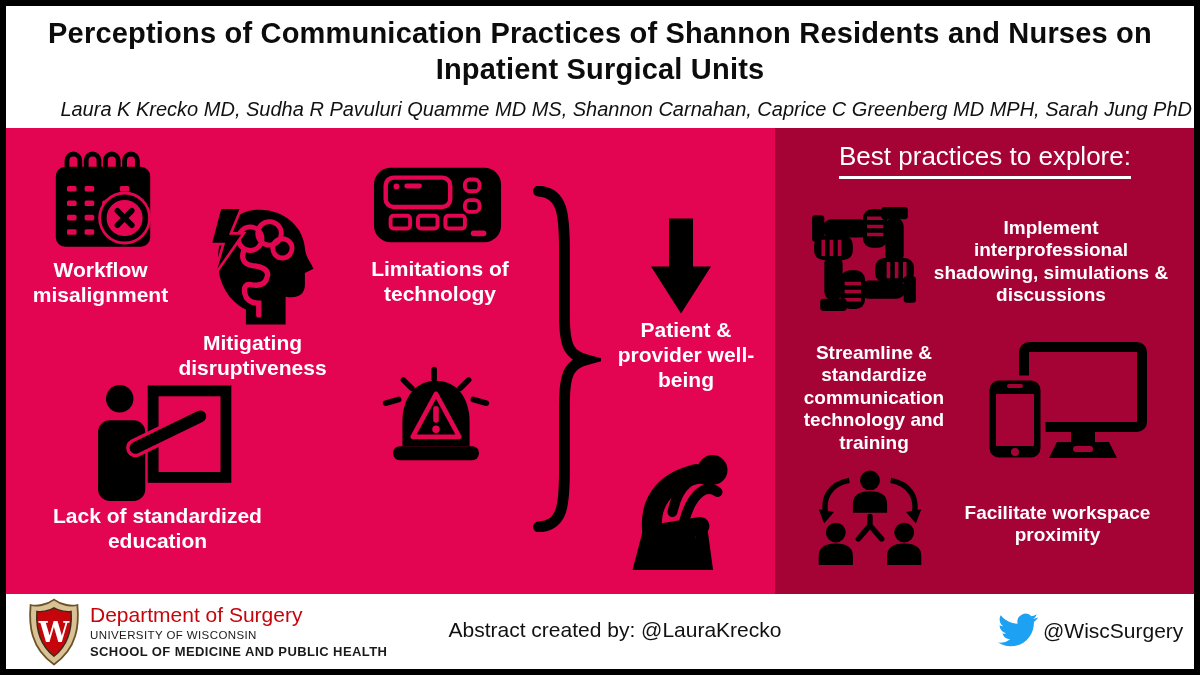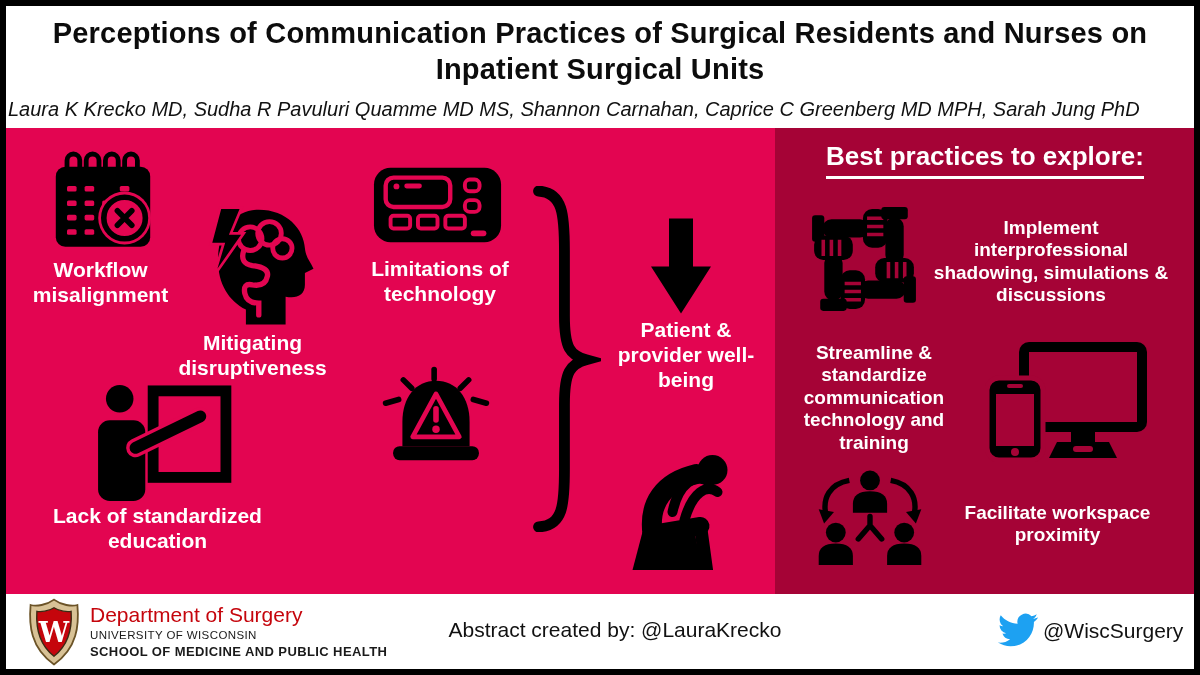--- a/index.html
+++ b/index.html
@@ -3,50 +3,50 @@
 <meta charset="utf-8">
 <style>
   html,body{margin:0;padding:0;background:#fff;}
   .poster{position:relative;width:1200px;height:675px;background:#fff;overflow:hidden;
           font-family:"Liberation Sans",sans-serif;}
   .frame{position:absolute;inset:0;border:6px solid #000;z-index:60;pointer-events:none;}
   
   .title{position:absolute;top:15px;left:40px;right:40px;text-align:center;
          font-weight:bold;font-size:29px;line-height:1.25;color:#0c0c0c;letter-spacing:.2px;}
   .title span{display:block;}
-  .authors{position:absolute;top:98px;left:8px;right:8px;text-align:left;
+  .authors{position:absolute;top:98px;left:8px;right:8px;text-align:right;
            font-style:italic;font-size:20px;color:#111;}
   
   .panel{position:absolute;top:128px;height:466px;}
   .panel-pink{left:6px;width:769px;background:#E30551;}
   .panel-dark{left:775px;width:419px;background:#A50336;}
   .icon{position:absolute;}
   .icon svg{display:block;width:100%;height:100%;}
   .lbl{position:absolute;color:#fff;font-weight:bold;text-align:center;line-height:1.18;}
   .lbl-l{font-size:21px;}
   .lbl-r{font-size:19px;}
   .outcome-lbl{font-size:21px;}
   .bp-heading{position:absolute;left:800px;top:141px;width:370px;text-align:center;
-              color:#fff;font-weight:bold;font-size:26px;}
+              color:#fff;font-weight:normal;font-size:26px;}
   .bp-heading span{display:inline-block;border-bottom:3px solid #fff;padding-bottom:4px;}
   
   .footer-dept{position:absolute;left:90px;top:603px;color:#C5050C;font-weight:normal;font-size:21px;}
   .footer-univ{position:absolute;left:90px;top:629px;color:#1a1a1a;font-weight:normal;font-size:11.5px;letter-spacing:.4px;}
   .footer-school{position:absolute;left:90px;top:644px;color:#1a1a1a;font-weight:bold;font-size:13px;letter-spacing:.4px;}
   .footer-credit{position:absolute;left:415px;top:618px;width:400px;text-align:center;
                  color:#111;font-size:21px;}
   .footer-handle{position:absolute;left:1043px;top:619px;color:#111;font-size:21px;}
 </style>
 </head>
 <body>
 
 <div class="poster">
 
   <div class="title">
-    <span>Perceptions of Communication Practices of Surgical Residents and Nurses on</span>
+    <span>Perceptions of Communication Practices of Shannon Residents and Nurses on</span>
     <span>Inpatient Surgical Units</span>
   </div>
   <div class="authors">Laura K Krecko MD, Sudha R Pavuluri Quamme MD MS, Shannon Carnahan, Caprice C Greenberg MD MPH, Sarah Jung PhD</div>
 
   <div class="panel panel-pink"></div>
   <div class="panel panel-dark"></div>
 
   <div class="icon" style="left:42px;top:146px;width:122px;height:108px">
     <svg viewBox="0 0 130 135">
       <rect x="6" y="26" width="118" height="100" rx="12" fill="#000"></rect>

